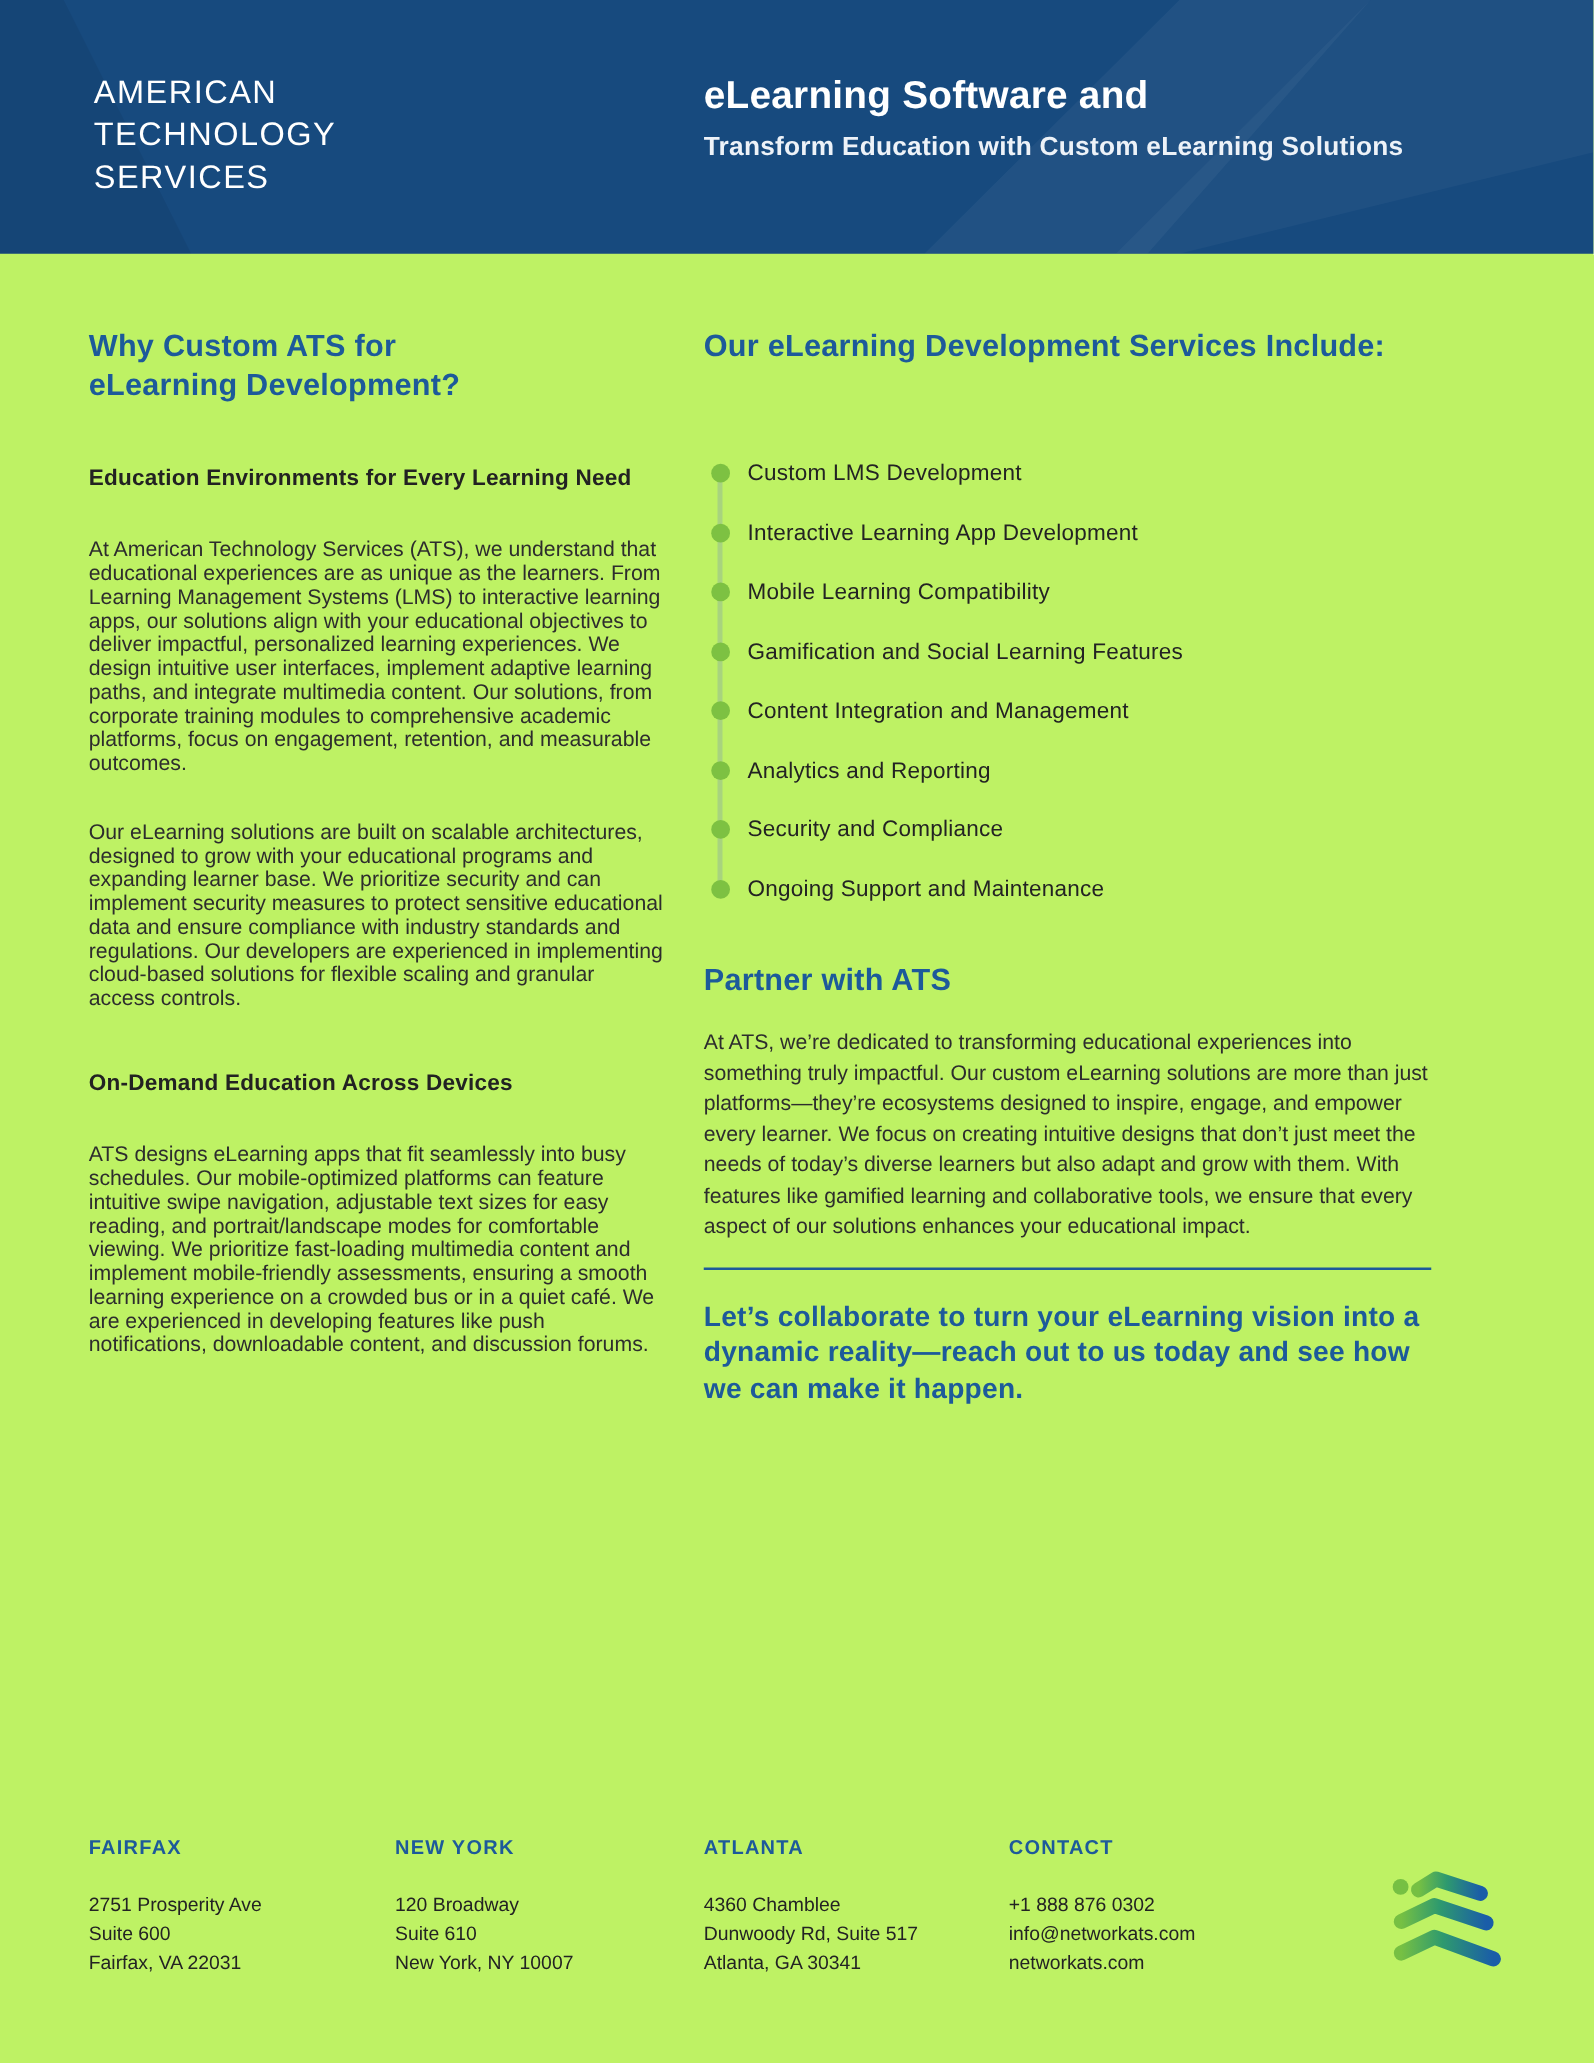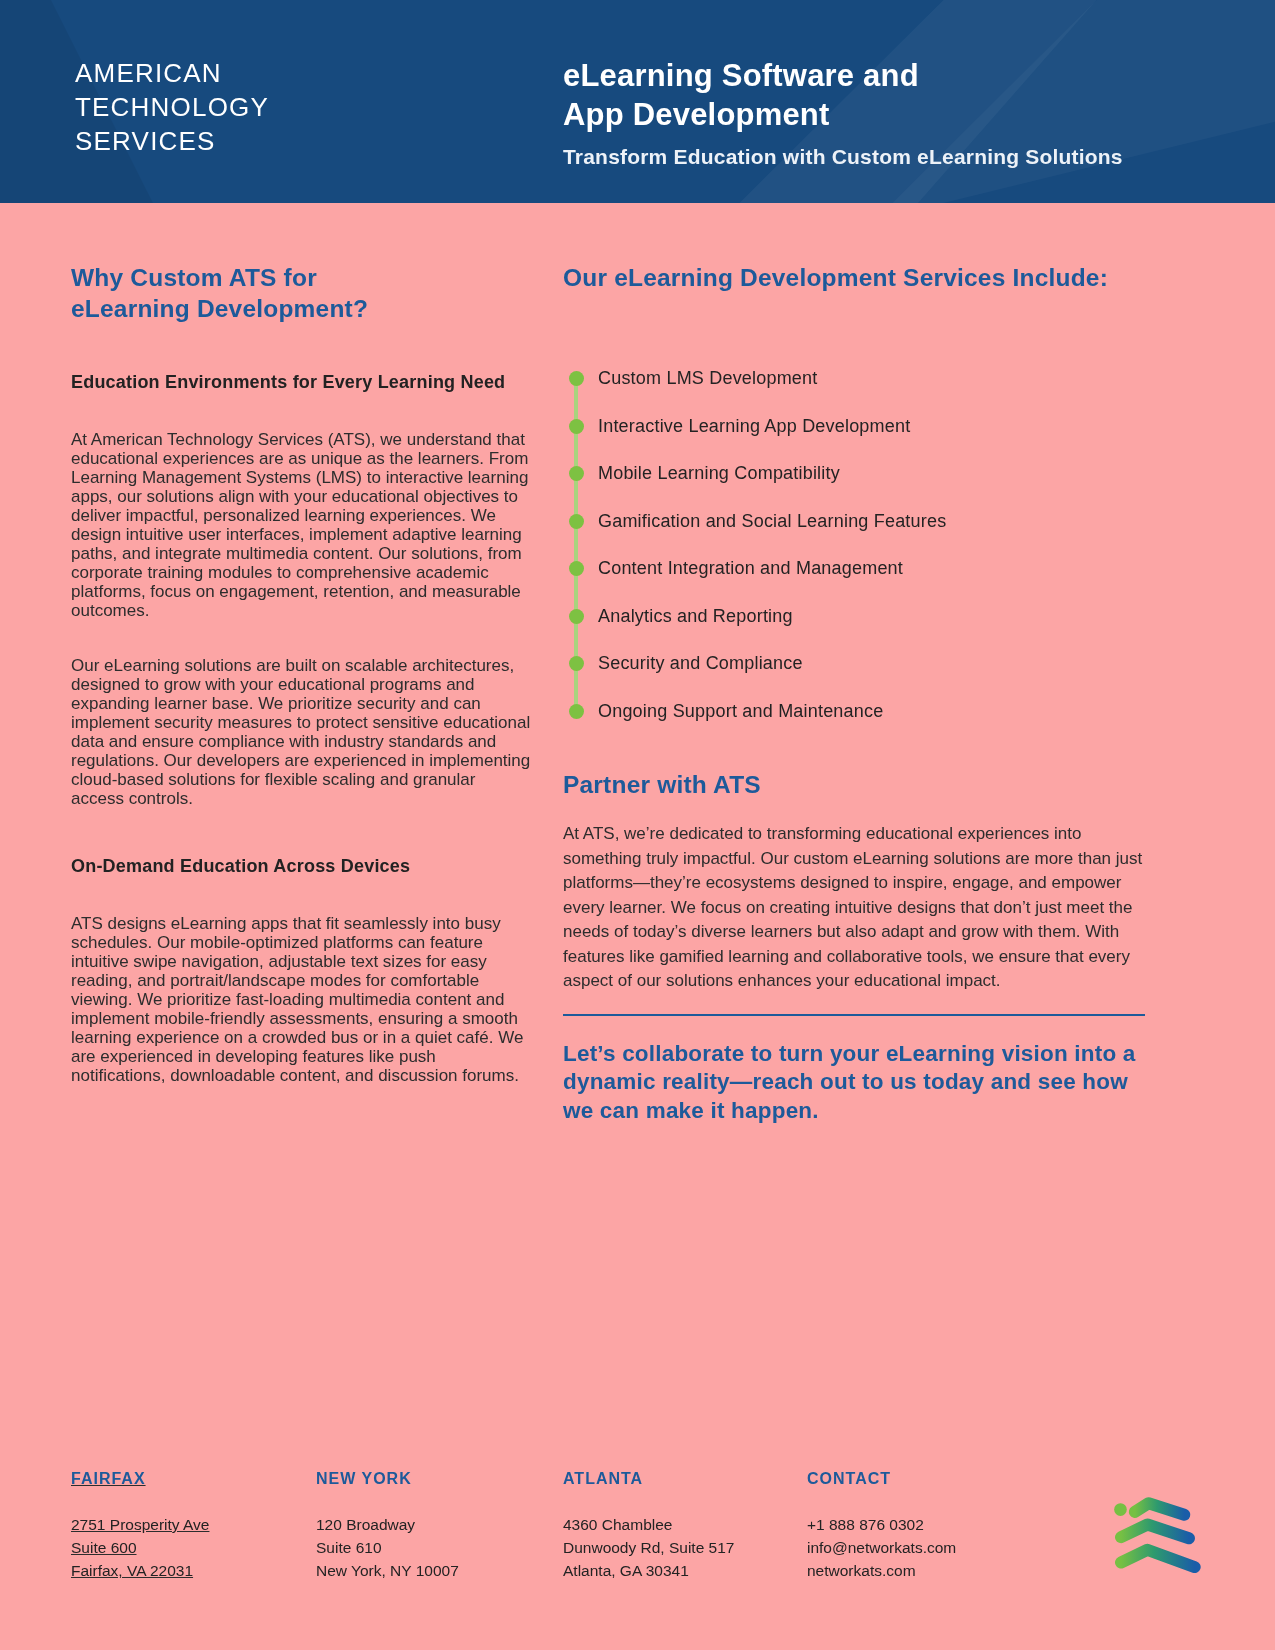--- a/index.html
+++ b/index.html
@@ -5,21 +5,21 @@
   :root{
     --header-bg:#174A7E;
     --accent:#1D5A9A;
     --body-text:#2D2D2D;
     --dot-green:#7DC142;
     --line-green:#A8D47E;
   }
   *{margin:0;padding:0;box-sizing:border-box;}
   html,body{background:#ffffff;}
   body{font-family:"Liberation Sans","DejaVu Sans",sans-serif;color:var(--body-text);}
-  .page{position:relative;width:1275px;height:1650px;background:#fca5a5;overflow:hidden;}
+  .page{position:relative;width:1275px;height:1650px;background:#bef264;overflow:hidden;}
 
   
   .header{position:absolute;left:0;top:0;width:1275px;height:203px;background:var(--header-bg);overflow:hidden;}
   .header .shape-a{position:absolute;inset:0;background:rgba(255,255,255,0.045);
     clip-path:polygon(74% 0,86% 0,72% 100%,58% 100%);}
   .header .shape-b{position:absolute;inset:0;background:rgba(255,255,255,0.035);
     clip-path:polygon(86% 0,100% 0,100% 60%,74% 100%,70% 100%);}
   .header .shape-c{position:absolute;inset:0;background:rgba(0,0,0,0.06);
     clip-path:polygon(0 0,4% 0,12% 100%,0 100%);}
   .brand{position:absolute;left:75px;top:56px;color:#ffffff;font-size:26px;line-height:34px;
@@ -43,21 +43,21 @@
   .service-item .dot{position:absolute;left:6px;width:15px;height:15px;border-radius:50%;background:var(--dot-green);}
 
   .partner-heading{margin-top:34px;}
   .partner-para{margin-top:22px;font-size:17px;line-height:24.5px;color:var(--body-text);}
   .divider{margin-top:20px;border:none;border-top:2px solid var(--accent);width:100%;}
   .cta{margin-top:24px;color:var(--accent);font-size:22.5px;line-height:28.5px;font-weight:700;letter-spacing:0.2px;}
 
   
   .footer{position:absolute;left:0;top:1470px;width:1275px;height:150px;}
   .office{position:absolute;top:0;width:230px;}
-  .office-0{left:71px;text-decoration:underline;} .office-1{left:316px;} .office-2{left:563px;} .office-3{left:807px;}
+  .office-0{left:71px;} .office-1{left:316px;} .office-2{left:563px;} .office-3{left:807px;}
   .office .name{color:var(--accent);font-size:16px;font-weight:700;letter-spacing:1px;}
   .office .lines{margin-top:25px;font-size:15.5px;line-height:23px;color:#232323;}
   .footer-logo{position:absolute;left:1113px;top:24px;width:92px;height:84px;}
 </style>
 </head>
 <body>
 
 <div class="page">
 
   <div class="header">
@@ -65,21 +65,20 @@
     <div class="shape-b"></div>
     <div class="shape-c"></div>
     <div class="brand">
       <div>AMERICAN</div>
       <div>TECHNOLOGY</div>
       <div>SERVICES</div>
     </div>
     <div class="hero">
       <div class="title">
         <div>eLearning Software and</div>
-        <div>App Development</div>
       </div>
       <div class="subtitle">Transform Education with Custom eLearning Solutions</div>
     </div>
   </div>
 
   <div class="col-left">
     <div class="blue-title">
       <div>Why Custom ATS for</div>
       <div>eLearning Development?</div>
     </div>

